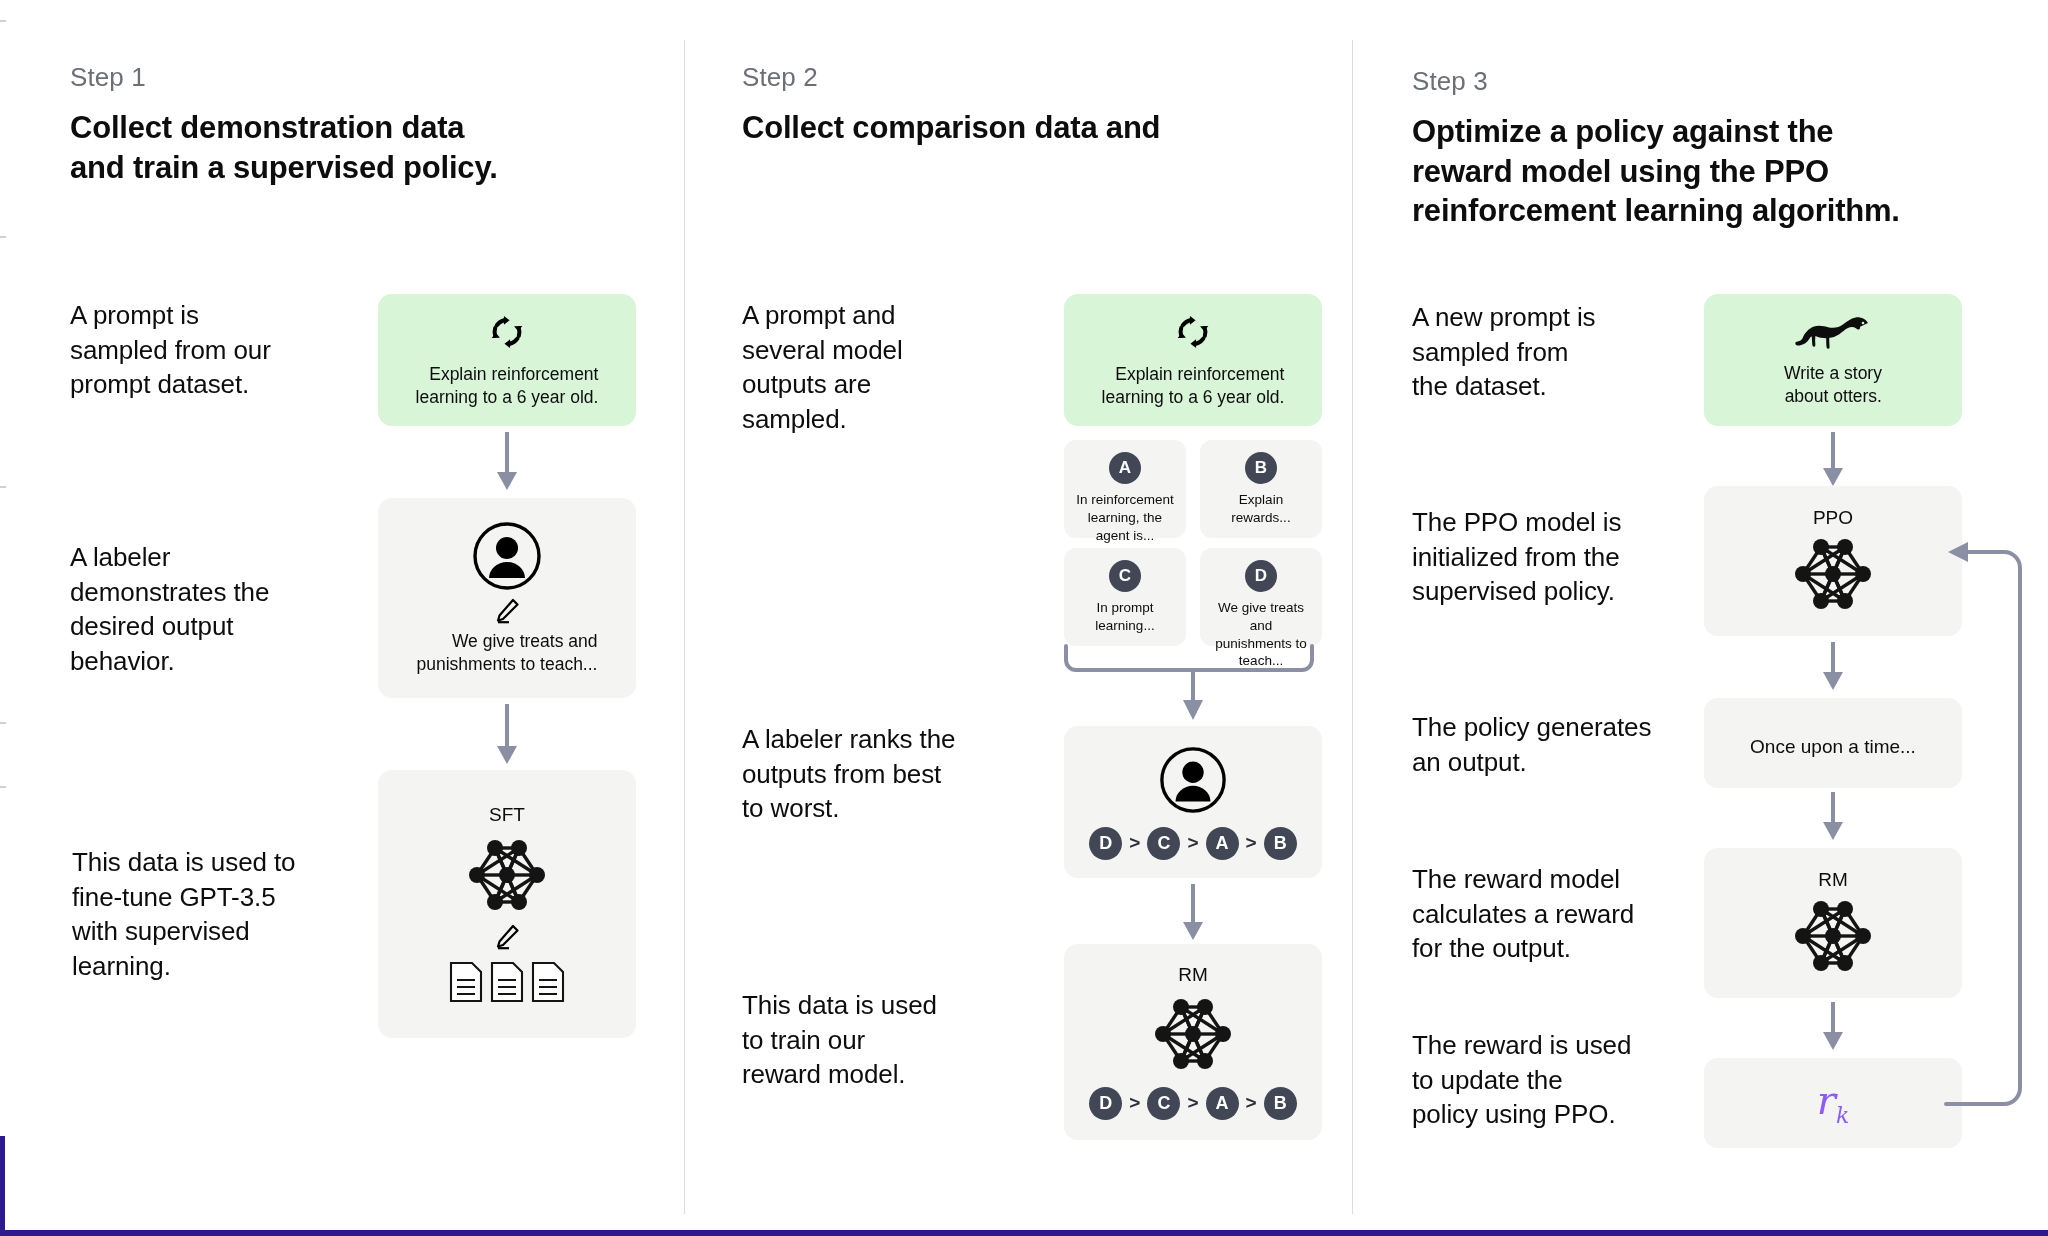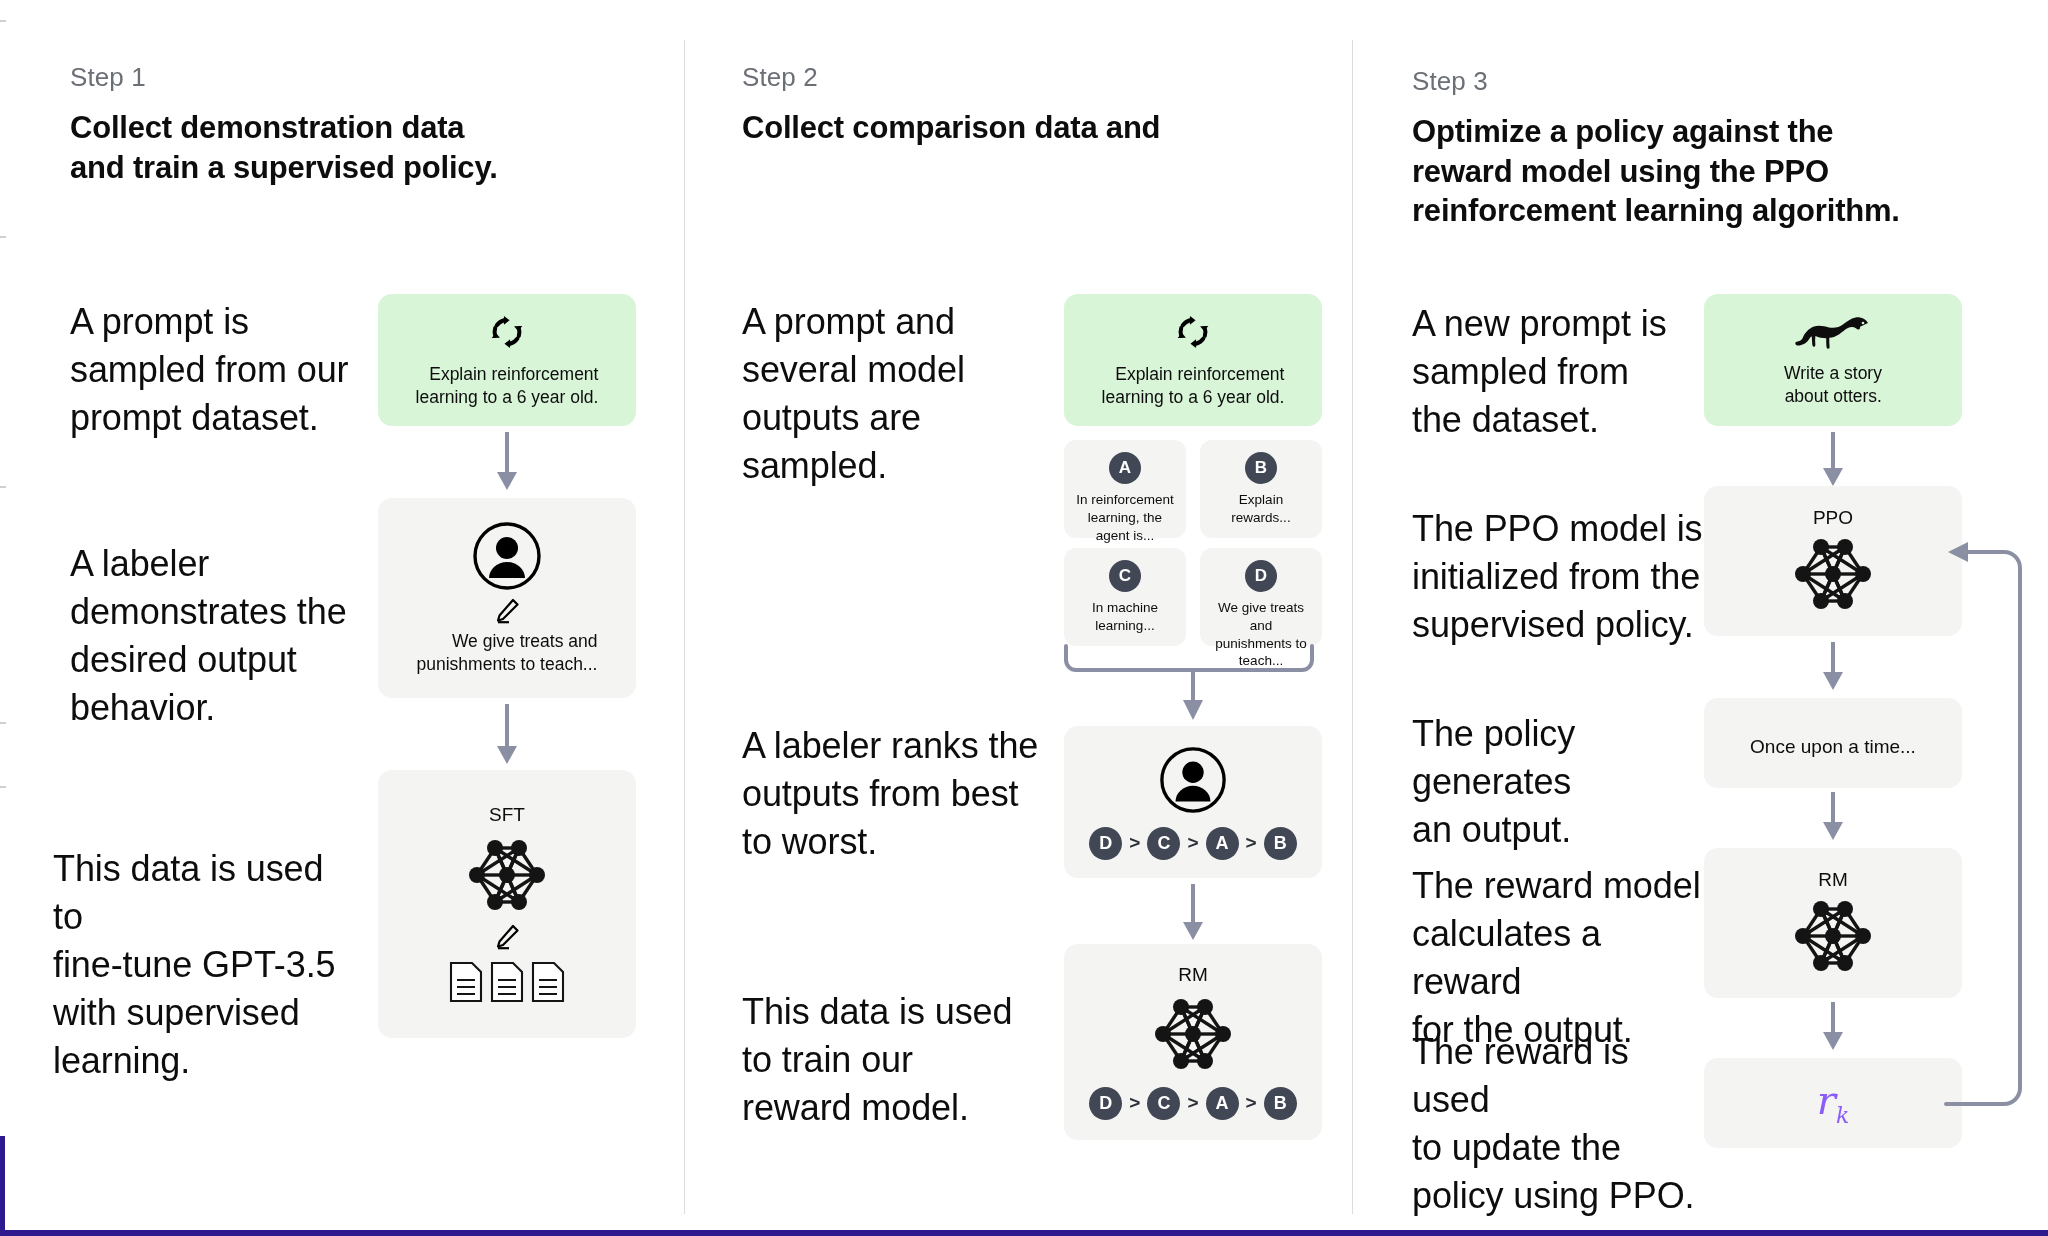--- a/index.html
+++ b/index.html
@@ -52,21 +52,21 @@
     letter-spacing: .1px;
   }
   .step-title {
     position: absolute;
     font-size: 31px; font-weight: 700; color: #0d0d0d;
     line-height: 1.28; letter-spacing: -.2px;
   }
 
   .body-text {
     position: absolute;
-    font-size: 36px; color: #0d0d0d; line-height: 1.33;
+    font-size: 26px; color: #0d0d0d; line-height: 1.33;
     letter-spacing: -.1px;
   }
 
   
   .card {
     position: absolute;
     border-radius: 14px;
     background: #f4f4f2;
     display: flex; flex-direction: column;
     align-items: center; justify-content: center;
@@ -136,21 +136,21 @@
         <div>and train a supervised policy.</div>
       </div>
 
       <div class="body-text" style="left:70px; top:298px; width:280px; white-space:pre-line;">A prompt is
 sampled from our
 prompt dataset.</div>
       <div class="body-text" style="left:70px; top:540px; width:300px; white-space:pre-line;">A labeler
 demonstrates the
 desired output
 behavior.</div>
-      <div class="body-text" style="left:53px; top:845px; width:300px; white-space:pre-line;">This data is used to
+      <div class="body-text" style="left:72px; top:845px; width:300px; white-space:pre-line;">This data is used to
 fine-tune GPT-3.5
 with supervised
 learning.</div>
 
       <div class="card green" style="left:378px; top:294px; width:258px; height:132px;">
         <span>
           <svg width="42" height="42" viewBox="0 0 48 48">
             <g fill="none" stroke="#000" stroke-width="4.6" stroke-linecap="round">
               <path d="M12.2 16.5 A15 15 0 0 1 20.5 10.6"></path>
               <path d="M37.5 19.5 A15 15 0 0 1 37.5 28.5"></path>
@@ -300,21 +300,21 @@
         <div class="mini-caption" style="white-space:pre-line;">In reinforcement
 learning, the
 agent is...</div>
       </div>
       <div class="mini-card" style="left:516px; top:440px; width:122px; height:98px;">
         <span class="badge">B</span>
         <div class="mini-caption" style="white-space:pre-line;">Explain rewards...</div>
       </div>
       <div class="mini-card" style="left:380px; top:548px; width:122px; height:98px;">
         <span class="badge">C</span>
-        <div class="mini-caption" style="white-space:pre-line;">In machine
+        <div class="mini-caption" style="white-space:pre-line;">In prompt
 learning...</div>
       </div>
       <div class="mini-card" style="left:516px; top:548px; width:122px; height:98px;">
         <span class="badge">D</span>
         <div class="mini-caption" style="white-space:pre-line;">We give treats and
 punishments to
 teach...</div>
       </div>
 
       <svg class="arrow" style="left:376px; top:640px;" width="268" height="84">

